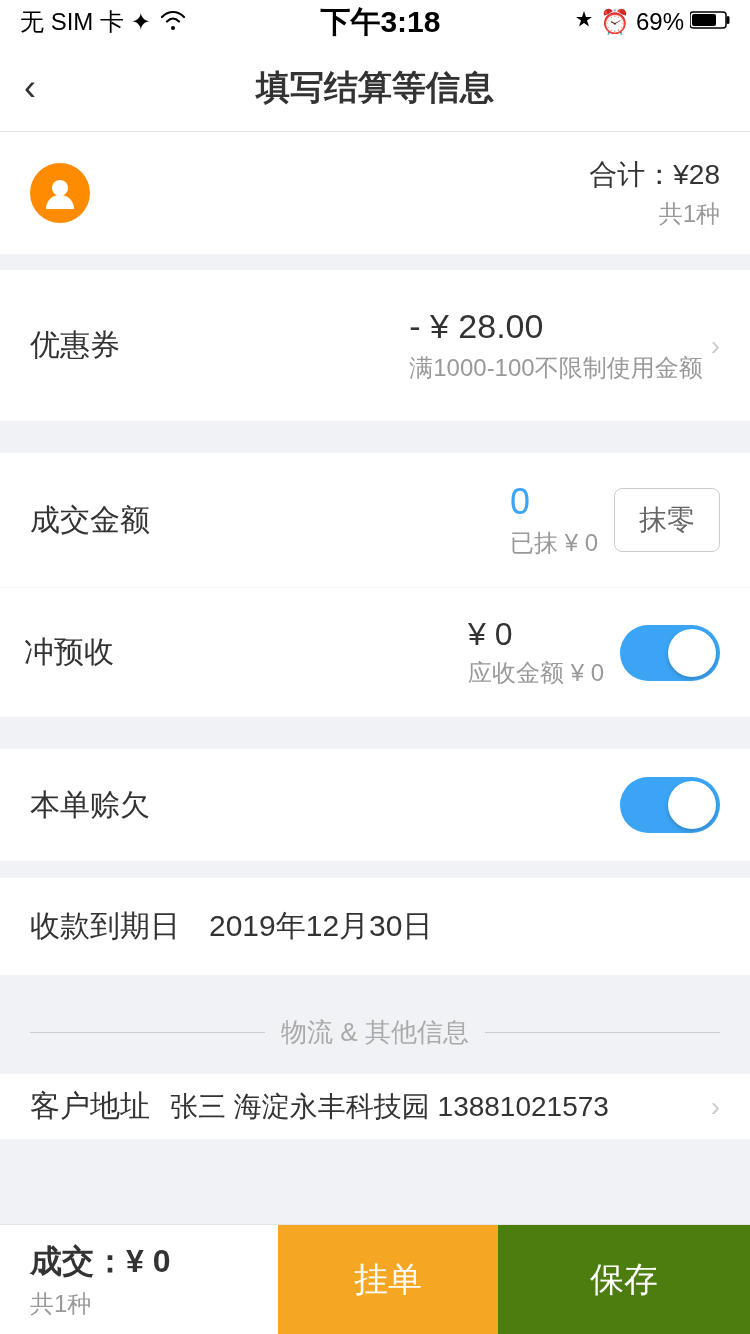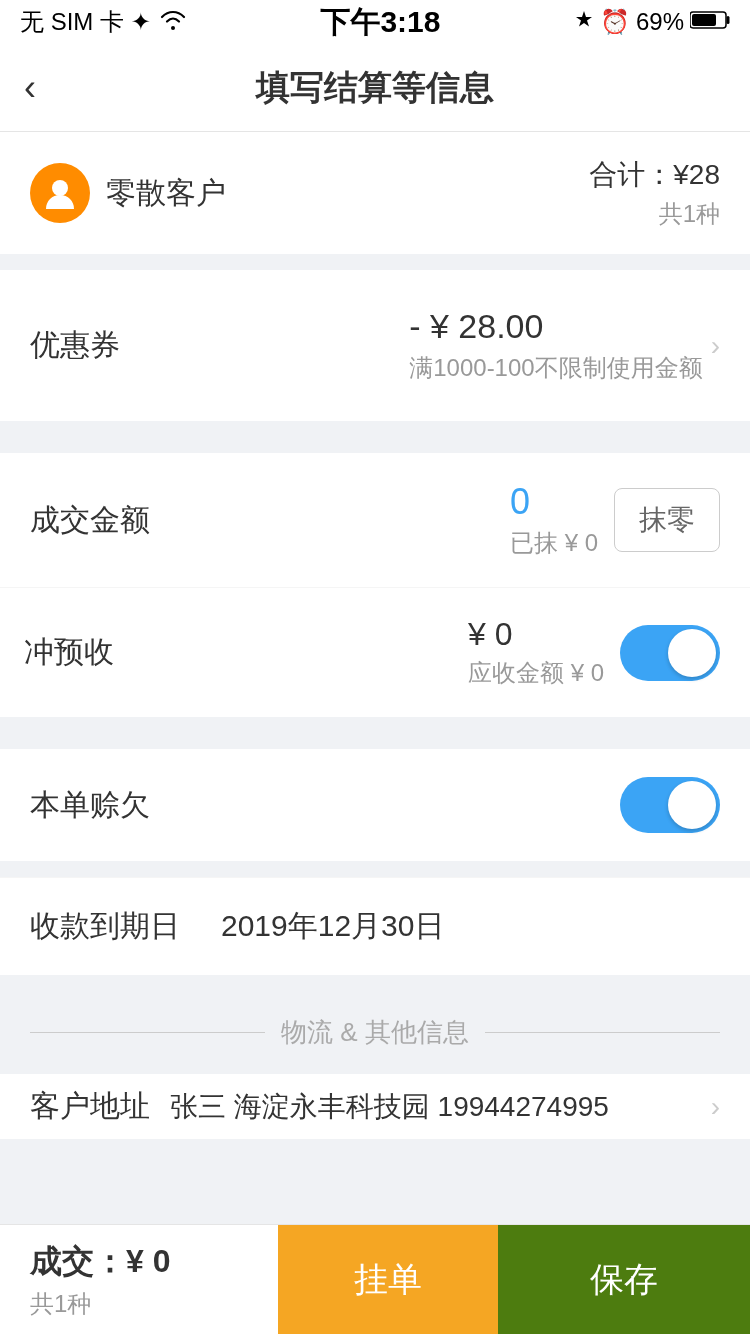--- a/index.html
+++ b/index.html
@@ -172,21 +172,20 @@
       display: flex;
       align-items: center;
       justify-content: space-between;
     }
     .debit-date-row {
       padding: 28px 30px;
       display: flex;
       align-items: center;
       background: #fff;
       border-top: 1px solid #f5f5f5;
-      gap: 12px;
     }
     .date-label { font-size: 30px; color: #333; margin-right: 20px; }
     .date-value { font-size: 30px; color: #333; margin-left: 9px; }
 
     
     .logistics-divider {
       background: #f0f2f5;
       padding: 24px 30px;
       display: flex;
       align-items: center;
@@ -297,21 +296,20 @@
 <div class="content">
 
   <div class="customer-row section">
     <div class="customer-left">
       <div class="customer-avatar">
         <svg viewBox="0 0 36 36">
           <circle cx="18" cy="13" r="8" fill="#fff"></circle>
           <path d="M4 34c0-8 6-14 14-14s14 6 14 14" fill="#fff"></path>
         </svg>
       </div>
-      <span class="customer-name">零散客户</span>
     </div>
     <div class="customer-right">
       <div class="customer-total">合计：¥28</div>
       <div class="customer-count">共1种</div>
     </div>
   </div>
 
   <div class="section">
     <div class="coupon-row">
       <span class="coupon-label">优惠券</span>
@@ -374,21 +372,21 @@
   <div class="divider-section"></div>
 
   <div class="logistics-divider">
     <div class="logistics-line"></div>
     <span class="logistics-text">物流 &amp; 其他信息</span>
     <div class="logistics-line"></div>
   </div>
 
   <div class="address-row section">
     <span class="address-label">客户地址</span>
-    <span class="address-value">张三 海淀永丰科技园 19944274995</span>
+    <span class="address-value">张三 海淀永丰科技园 13881021573</span>
     <span class="address-chevron">›</span>
   </div>
 
 </div>
 
 <div class="bottom-bar">
   <div class="bottom-summary">
     <div class="bottom-deal">
       <span>成交：</span><span>¥ 0</span>
     </div>

